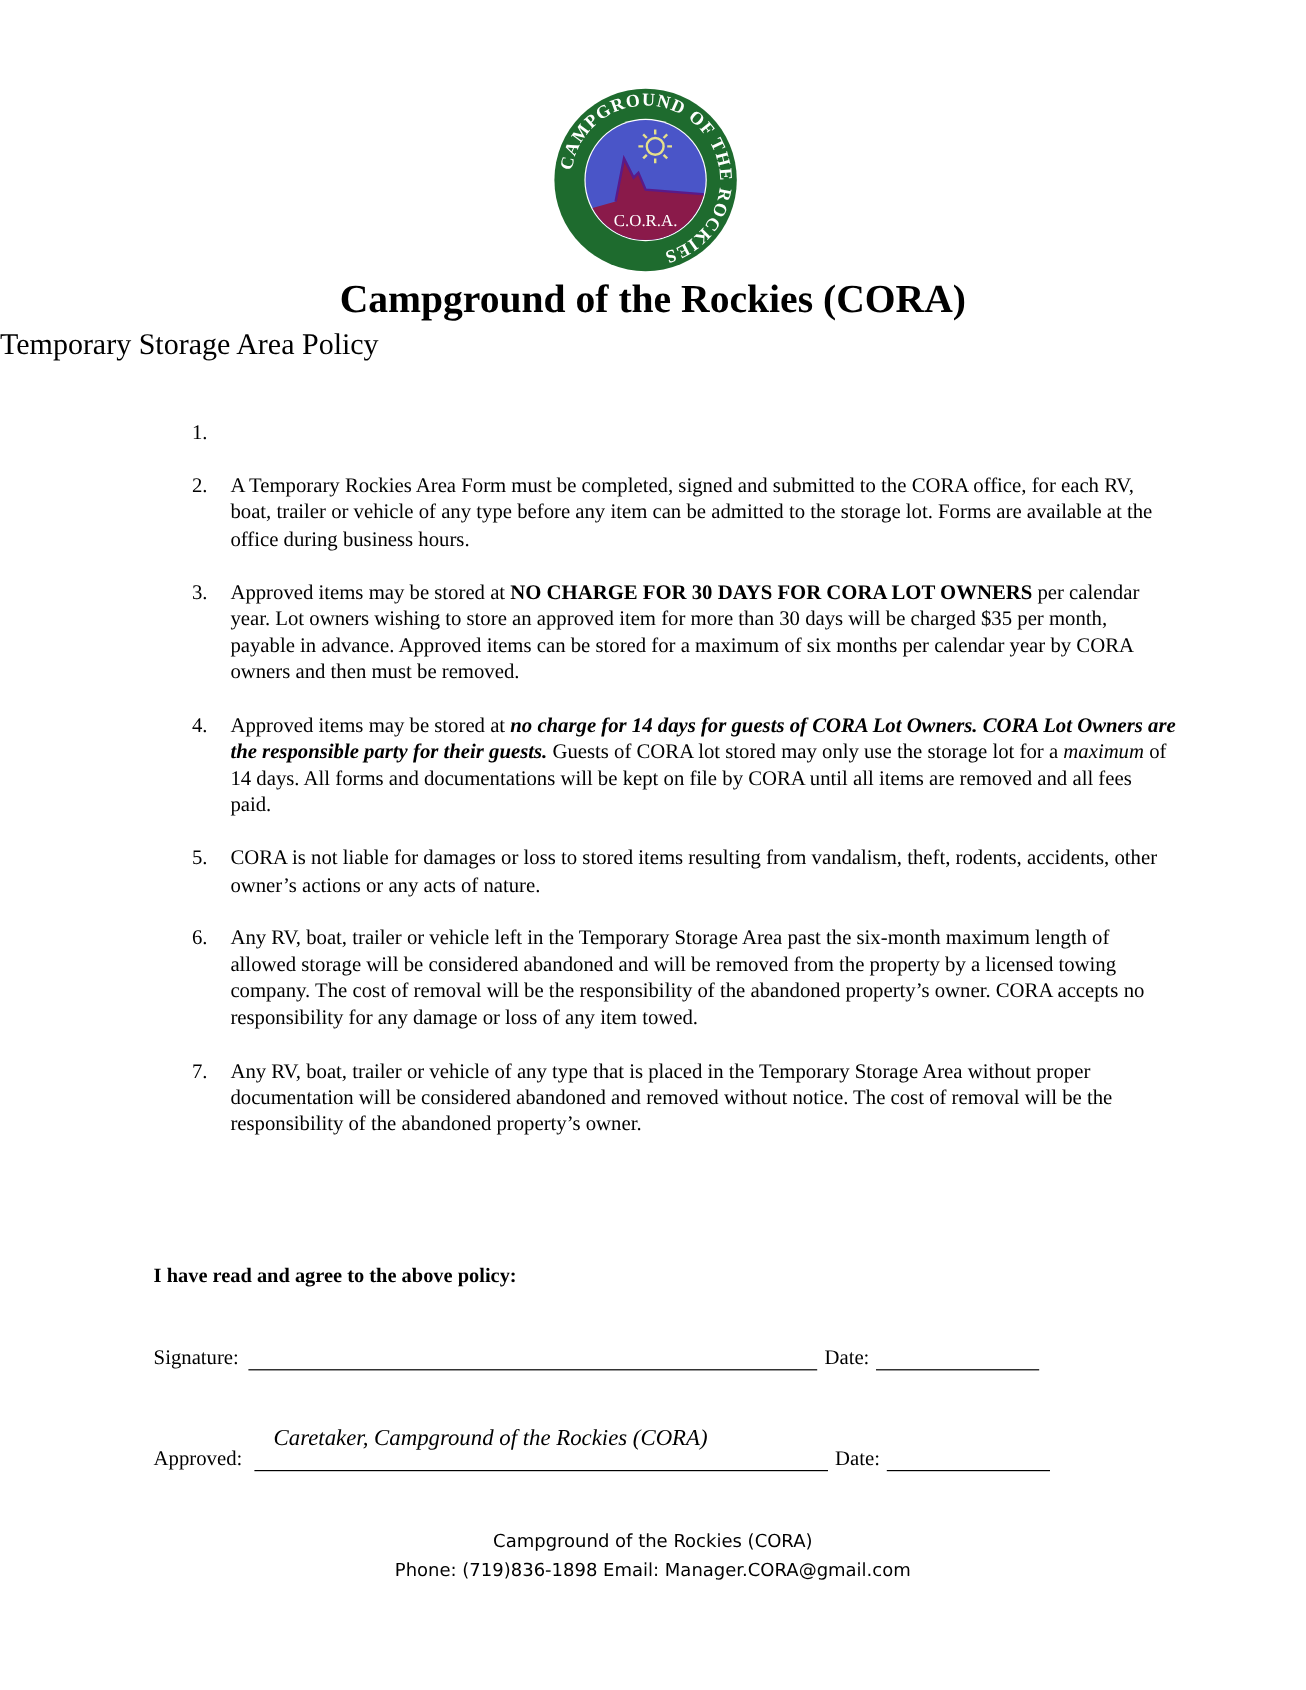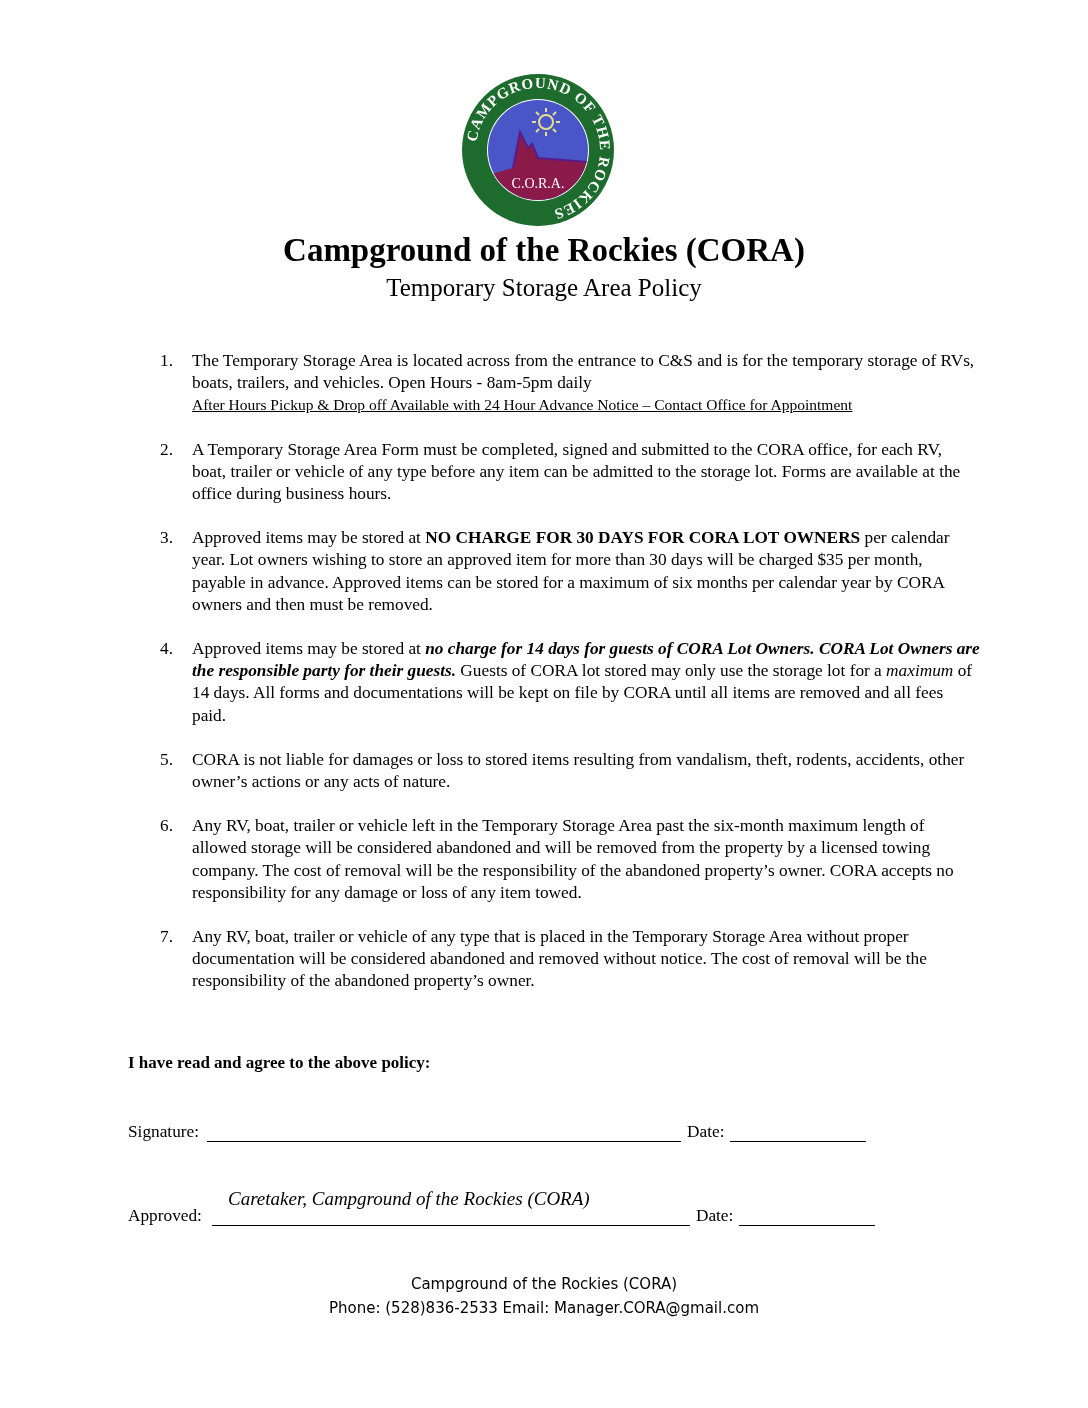--- a/index.html
+++ b/index.html
@@ -1,19 +1,19 @@
 <!DOCTYPE html>
 <html><head>
 <meta charset="utf-8">
 <style>
   html, body { margin:0; padding:0; background:#ffffff; }
   body { width:1088px; height:1408px; position:relative; font-family:"Liberation Serif", serif; color:#000; overflow:hidden; }
   .logo { position:absolute; left:458px; top:70px; width:160px; height:160px; }
   .title { position:absolute; left:0; width:1088px; top:232px; text-align:center; font-size:33px; font-weight:bold; }
-  .subtitle { position:absolute; left:0; width:1088px; top:274px; text-align:center; font-size:25px; }
+  .subtitle { position:absolute; left:0; width:1088px; top:274px; font-size:25px; }
   .list { position:absolute; left:160px; top:350px; width:820px; font-size:17.3px; line-height:22.2px; }
   .item { display:flex; margin-bottom:22px; }
   .num { width:32px; flex:none; }
   .txt { flex:1; }
   .u { text-decoration:underline; font-size:15.5px; }
   .agree { position:absolute; left:128px; top:1053px; font-size:17px; font-weight:bold; }
   .sigrow { position:absolute; left:128px; font-size:17.3px; display:flex; align-items:flex-end; }
   .line { border-bottom:1px solid #000; display:inline-block; height:18px; }
   .caret { position:absolute; left:228px; top:1188px; font-size:19px; font-style:italic; }
   .footer { position:absolute; left:0; width:1088px; top:1272px; text-align:center; font-family:"DejaVu Sans", sans-serif; font-size:15px; line-height:24px; }
@@ -54,27 +54,26 @@
   </svg>
 </div>
 
 <div class="title">Campground of the Rockies (CORA)</div>
 <div class="subtitle">Temporary Storage Area Policy</div>
 
 <div class="list">
   <div class="item">
     <span class="num">1.</span>
     <div class="txt">
-      <span>The Temporary Storage Area is located across from the entrance to C&amp;S and is for the temporary storage of RVs, boats, trailers, and vehicles.  Open Hours  - 8am-5pm daily</span><br>
-      <span class="u">After Hours Pickup &amp; Drop off Available with 24 Hour Advance Notice – Contact Office for Appointment</span>
+      <br>
     </div>
   </div>
   <div class="item">
     <span class="num">2.</span>
-    <div class="txt">A Temporary Storage Area Form must be completed, signed and submitted to the CORA office, for each RV, boat, trailer or vehicle of any type before any item can be admitted to the storage lot. Forms are available at the office during business hours.</div>
+    <div class="txt">A Temporary Rockies Area Form must be completed, signed and submitted to the CORA office, for each RV, boat, trailer or vehicle of any type before any item can be admitted to the storage lot. Forms are available at the office during business hours.</div>
   </div>
   <div class="item">
     <span class="num">3.</span>
     <div class="txt">
       <span>Approved items may be stored at </span><b>NO CHARGE FOR 30 DAYS FOR CORA LOT OWNERS</b><span> per calendar year.  Lot owners wishing to store an approved item for more than 30 days will be charged $35 per month, payable in advance.  Approved items can be stored for a maximum of six months per calendar year by CORA owners and then must be removed.</span>
     </div>
   </div>
   <div class="item">
     <span class="num">4.</span>
     <div class="txt">
@@ -108,14 +107,14 @@
   <span>Approved:</span>
   <span class="line" style="width:478px; margin-left:10px; margin-right:6px;"></span>
   <span>Date:</span>
   <span class="line" style="width:136px; margin-left:6px;"></span>
 </div>
 
 <div class="caret">Caretaker, Campground of the Rockies (CORA)</div>
 
 <div class="footer">
   <div>Campground of the Rockies (CORA)</div>
-  <div>Phone: (528)836-2533  Email: Manager.CORA@gmail.com</div>
+  <div>Phone: (719)836-1898  Email: Manager.CORA@gmail.com</div>
 </div>
 
 </body></html>

